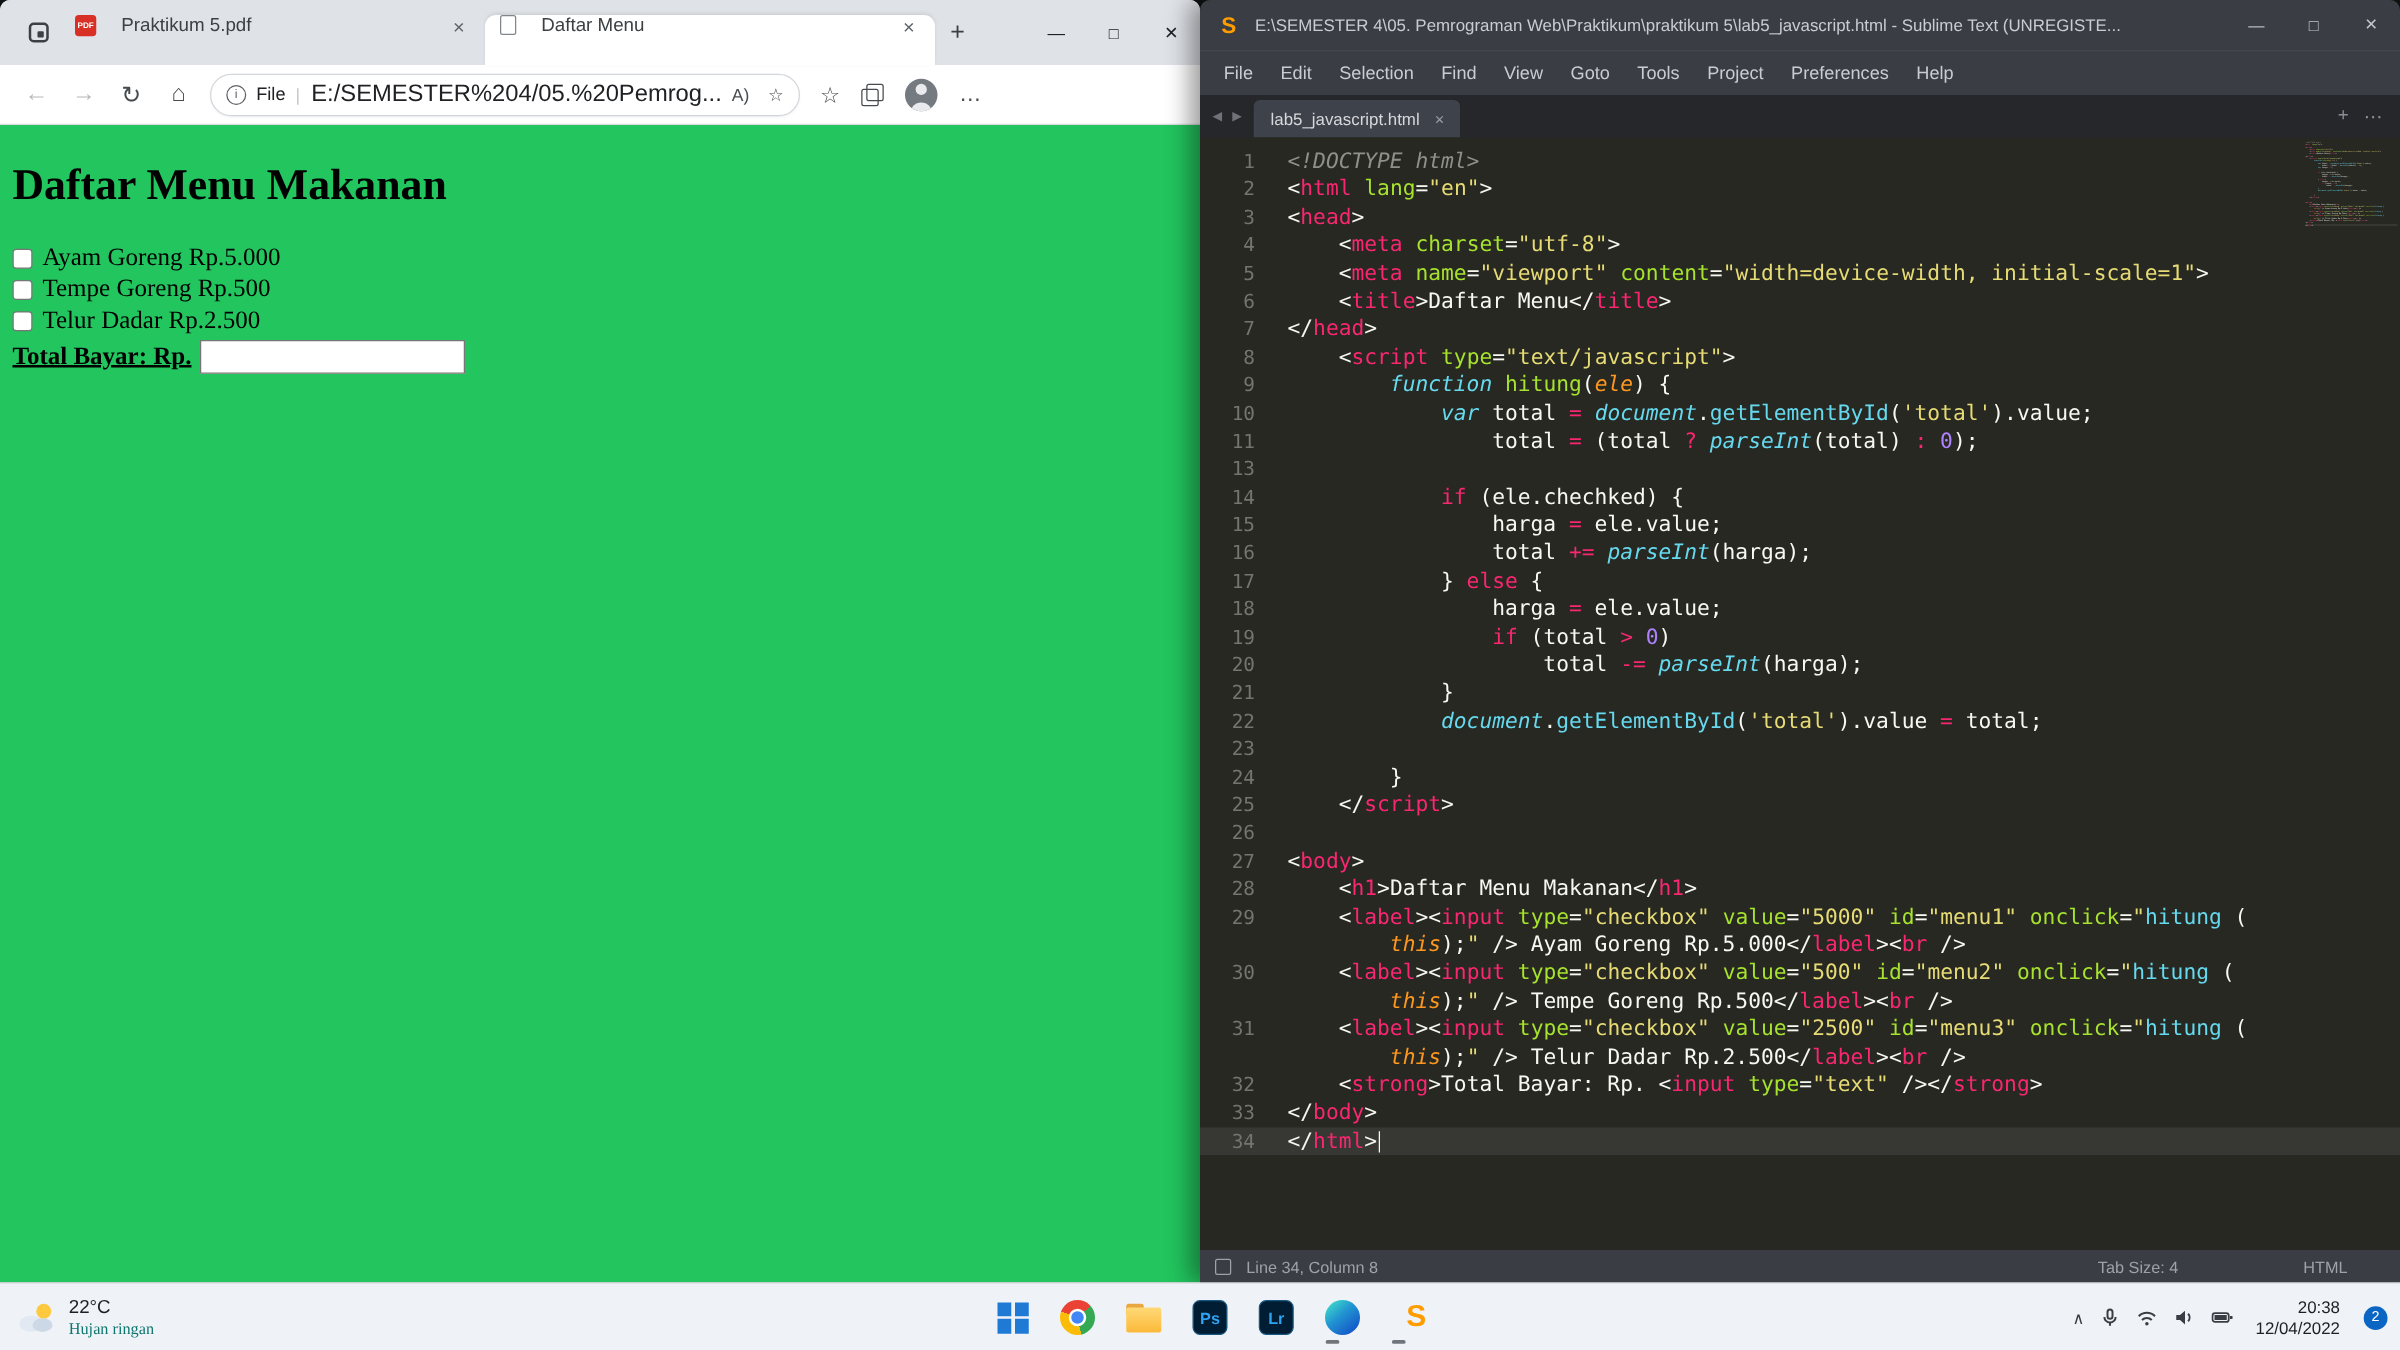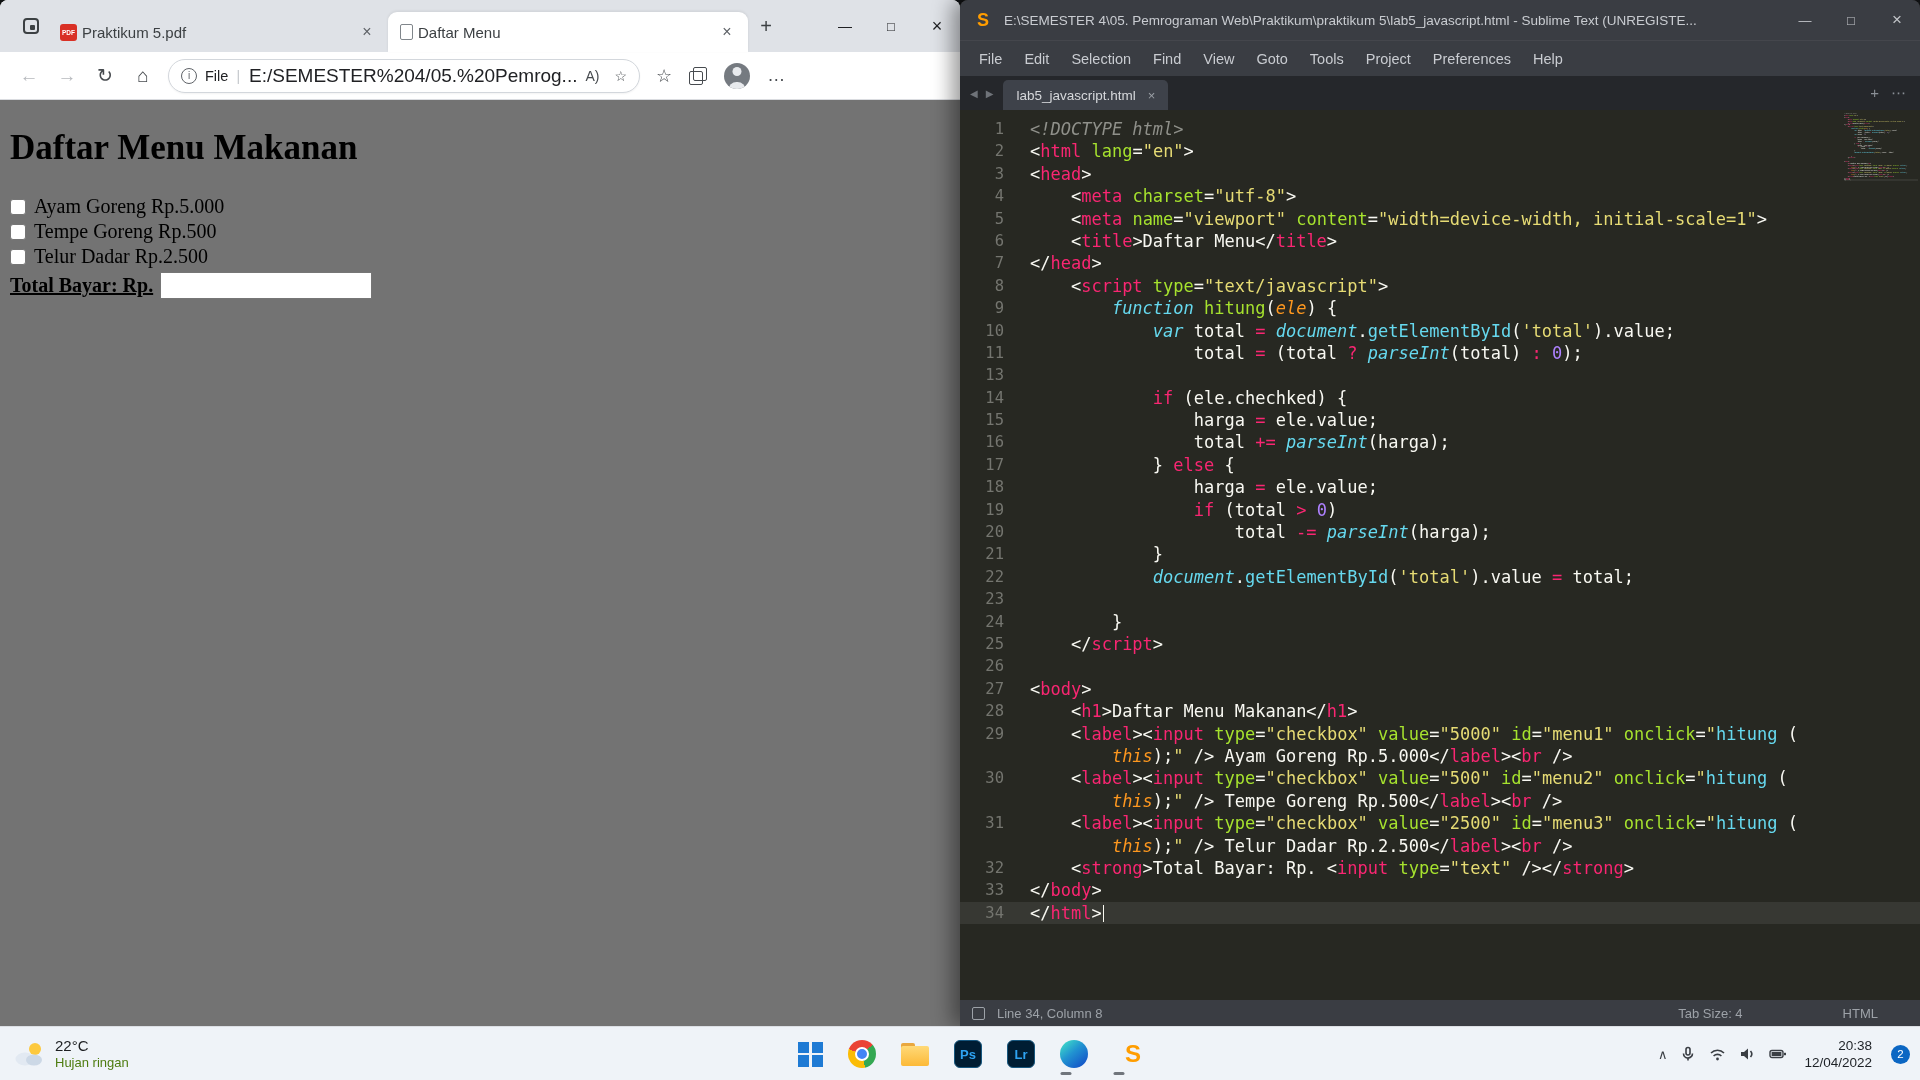--- a/index.html
+++ b/index.html
@@ -5,21 +5,21 @@
   * { box-sizing: border-box; margin: 0; padding: 0; }
   html,body { width:1920px; height:1080px; overflow:hidden; background:#101214; font-family:"Liberation Sans", sans-serif; }
   .screen { position:relative; width:1920px; height:1080px; }
 
   
   .edge { position:absolute; left:0; top:0; width:960px; height:1026px; background:#fff; border-radius:8px 8px 0 0; overflow:hidden; box-shadow:0 4px 16px rgba(0,0,0,.35); }
   .tabstrip { height:52px; background:#dfe2e7; display:flex; align-items:center; }
   .tab-actions { width:34px; height:34px; margin-left:14px; display:flex; align-items:center; justify-content:center; border-radius:6px; }
   .ta-icon { width:16px; height:16px; border:2px solid #3c4043; border-radius:4px; position:relative; }
   .ta-icon::after { content:""; position:absolute; right:2px; bottom:2px; width:5px; height:5px; background:#3c4043; border-radius:1px; }
-  .tab { height:40px; align-self:flex-end; display:flex; align-items:center; padding:0 10px 0 12px; font-size:15px; color:#3c4043; gap:5px; }
+  .tab { height:40px; align-self:flex-end; display:flex; align-items:flex-start; padding:0 10px 0 12px; font-size:15px; color:#3c4043; gap:20px; }
   .tab.inactive { width:340px; }
   .tab.active { width:360px; background:#fff; border-radius:9px 9px 0 0; box-shadow:0 -1px 3px rgba(0,0,0,.08); }
   .tab-title { flex:1; white-space:nowrap; overflow:hidden; text-overflow:ellipsis; }
   .tab-close { width:22px; height:22px; display:flex; align-items:center; justify-content:center; border-radius:5px; color:#5f6368; font-size:16px; }
   .pdf-badge { width:17px; height:17px; background:#d93025; color:#fff; font-size:6.5px; font-weight:bold; border-radius:3px; display:flex; align-items:center; justify-content:center; flex:none; }
   .page-ico { width:13px; height:16px; border:1.5px solid #80868b; border-radius:2px; flex:none; }
   .newtab { width:36px; height:34px; display:flex; align-items:center; justify-content:center; font-size:20px; color:#3c4043; }
   .win-controls { margin-left:auto; display:flex; height:100%; }
   .win-btn { width:46px; height:100%; display:flex; align-items:center; justify-content:center; color:#202124; font-size:14px; }
   .win-btn.max { font-size:13px; }
@@ -35,21 +35,21 @@
   .addr-url { font-size:19px; color:#202124; white-space:nowrap; overflow:hidden; flex:1; }
   .addr-right { display:flex; gap:15px; color:#474b4f; font-size:14px; margin-left:8px; align-items:center; }
   .tb-right { display:flex; gap:17px; align-items:center; margin-left:16px; color:#474b4f; font-size:18px; }
   .collections-ico { width:18px; height:18px; position:relative; display:inline-block; }
   .collections-ico::before { content:""; position:absolute; left:0; bottom:0; width:12px; height:12px; border:1.7px solid #474b4f; border-radius:2px; background:#fff; }
   .collections-ico::after { content:""; position:absolute; right:0; top:0; width:12px; height:12px; border:1.7px solid #474b4f; border-radius:2px; }
   .avatar { width:26px; height:26px; border-radius:50%; background:#757a80; position:relative; overflow:hidden; display:inline-block; }
   .avatar::before { content:""; position:absolute; top:4px; left:50%; transform:translateX(-50%); width:9px; height:9px; border-radius:50%; background:#e8eaed; }
   .avatar::after { content:""; position:absolute; bottom:-3px; left:50%; transform:translateX(-50%); width:17px; height:10px; border-radius:8px 8px 0 0; background:#e8eaed; }
 
-  .page { height:926px; background:#737373; padding:12px 0 0 10px; font-family:"Liberation Serif", serif; color:#000; }
+  .page { height:926px; background:#22c55e; padding:12px 0 0 10px; font-family:"Liberation Serif", serif; color:#000; }
   .page h1 { font-size:35px; font-weight:bold; margin:16px 0 26px 0; }
   .menu-row { display:flex; align-items:center; height:25px; font-size:20px; }
   .menu-row input[type=checkbox] { appearance:none; -webkit-appearance:none; width:16px; height:16px; border:1px solid #767676; border-radius:3px; background:#fff; margin-right:8px; flex:none; }
   .total-row { display:flex; align-items:center; margin-top:3px; font-size:20px; font-weight:bold;text-decoration:underline; }
   .total-input { margin-left:7px; width:212px; height:27px; border:1px solid #767676; border-radius:0; font-size:17px; padding:0 4px; font-family:"Liberation Sans", sans-serif; }
 
   
   .sublime { position:absolute; left:960px; top:0; width:960px; height:1026px; background:#272822; border-radius:8px 8px 0 0; overflow:hidden; display:flex; flex-direction:column; box-shadow:-8px 0 20px rgba(0,0,0,.4); }
   .st-titlebar { height:40px; background:#3a3d43; display:flex; align-items:center; padding-left:12px; flex:none; }
   .st-logo { width:22px; height:22px; color:#ff9d00; font-weight:bold; font-size:18px; display:flex; align-items:center; justify-content:center; flex:none; }
@@ -90,21 +90,21 @@
   .st-statusbar { height:26px; background:#3a3d43; display:flex; align-items:center; padding:0 12px; color:#9da2a8; font-size:13px; flex:none; }
   .status-icon { width:13px; height:13px; border:1px solid #9da2a8; border-radius:2px; margin-right:12px; flex:none; }
   .status-left { flex:1; }
   .st-status-tabsize { margin-right:100px; }
   .st-status-syntax { margin-right:30px; }
 
   
   .taskbar { position:absolute; left:0; top:1026px; width:1920px; height:54px; background:#eff3f8; border-top:1px solid #dcdfe4; }
   .weather { position:absolute; left:12px; top:0; height:54px; display:flex; align-items:center; gap:9px; }
   .weather-temp { font-size:15px; color:#1d1f22; line-height:18px; }
-  .weather-desc { font-size:13px; color:#4d7c0f; line-height:16px; }
+  .weather-desc { font-size:13px; color:#0f766e; line-height:16px;font-family:Liberation Serif, serif; }
   .tb-center { position:absolute; left:50%; top:0; transform:translateX(-50%); height:54px; display:flex; align-items:center; gap:9px; }
   .app-btn { width:44px; height:44px; border-radius:6px; display:flex; align-items:center; justify-content:flex-end; position:relative; }
   .app-btn.open::after { content:""; position:absolute; bottom:1px; left:50%; transform:translateX(-50%); width:11px; height:3px; border-radius:2px; background:#70757c; }
   .start-icon { width:25px; height:25px; display:grid; grid-template-columns:1fr 1fr; grid-template-rows:1fr 1fr; gap:2.5px; }
   .start-icon span { background:#1e7ad4; }
   .chrome-icon { width:28px; height:28px; border-radius:50%; background:conic-gradient(from -70deg,#ea4335 0 33%,#34a853 0 66%,#fbbc05 0 100%); position:relative; }
   .chrome-icon::after { content:""; position:absolute; inset:7px; border-radius:50%; background:#4285f4; border:2.5px solid #fff; }
   .folder-icon { width:28px; height:23px; position:relative; }
   .folder-icon::before { content:""; position:absolute; top:0; left:0; width:14px; height:9px; background:#e9a73f; border-radius:2px 2px 0 0; }
   .folder-icon::after { content:""; position:absolute; top:3px; left:0; width:28px; height:20px; background:linear-gradient(#ffd977,#fcb938); border-radius:2px; }

